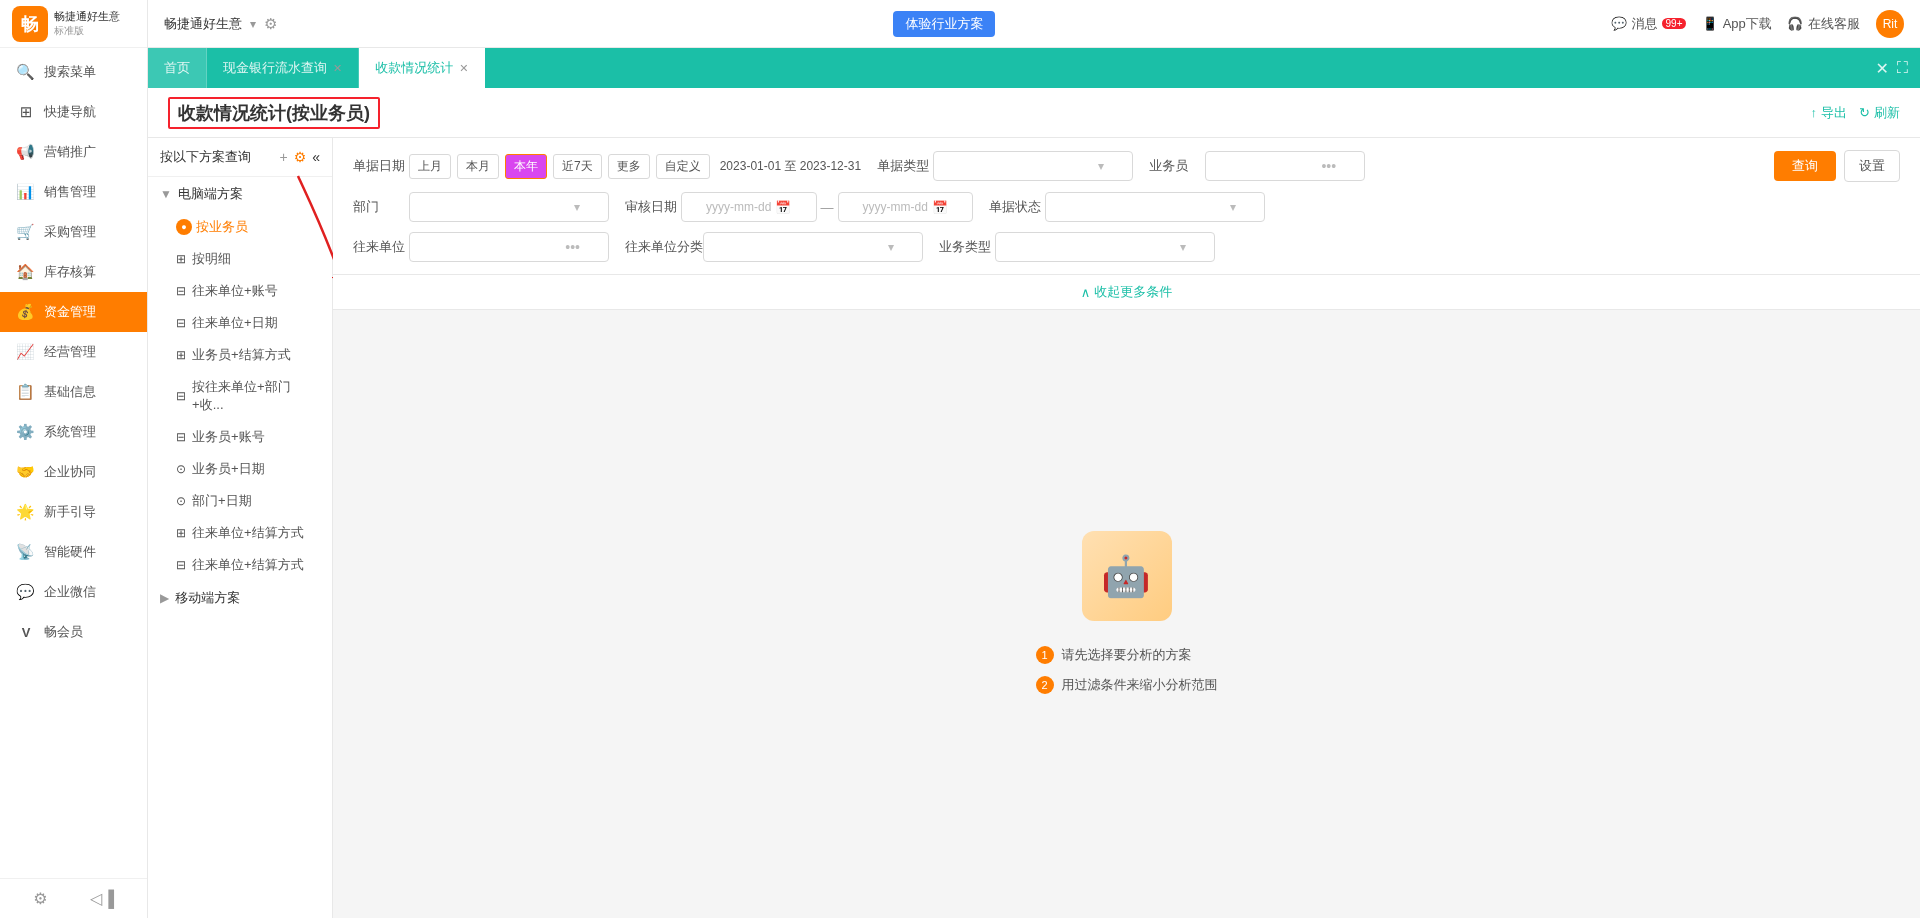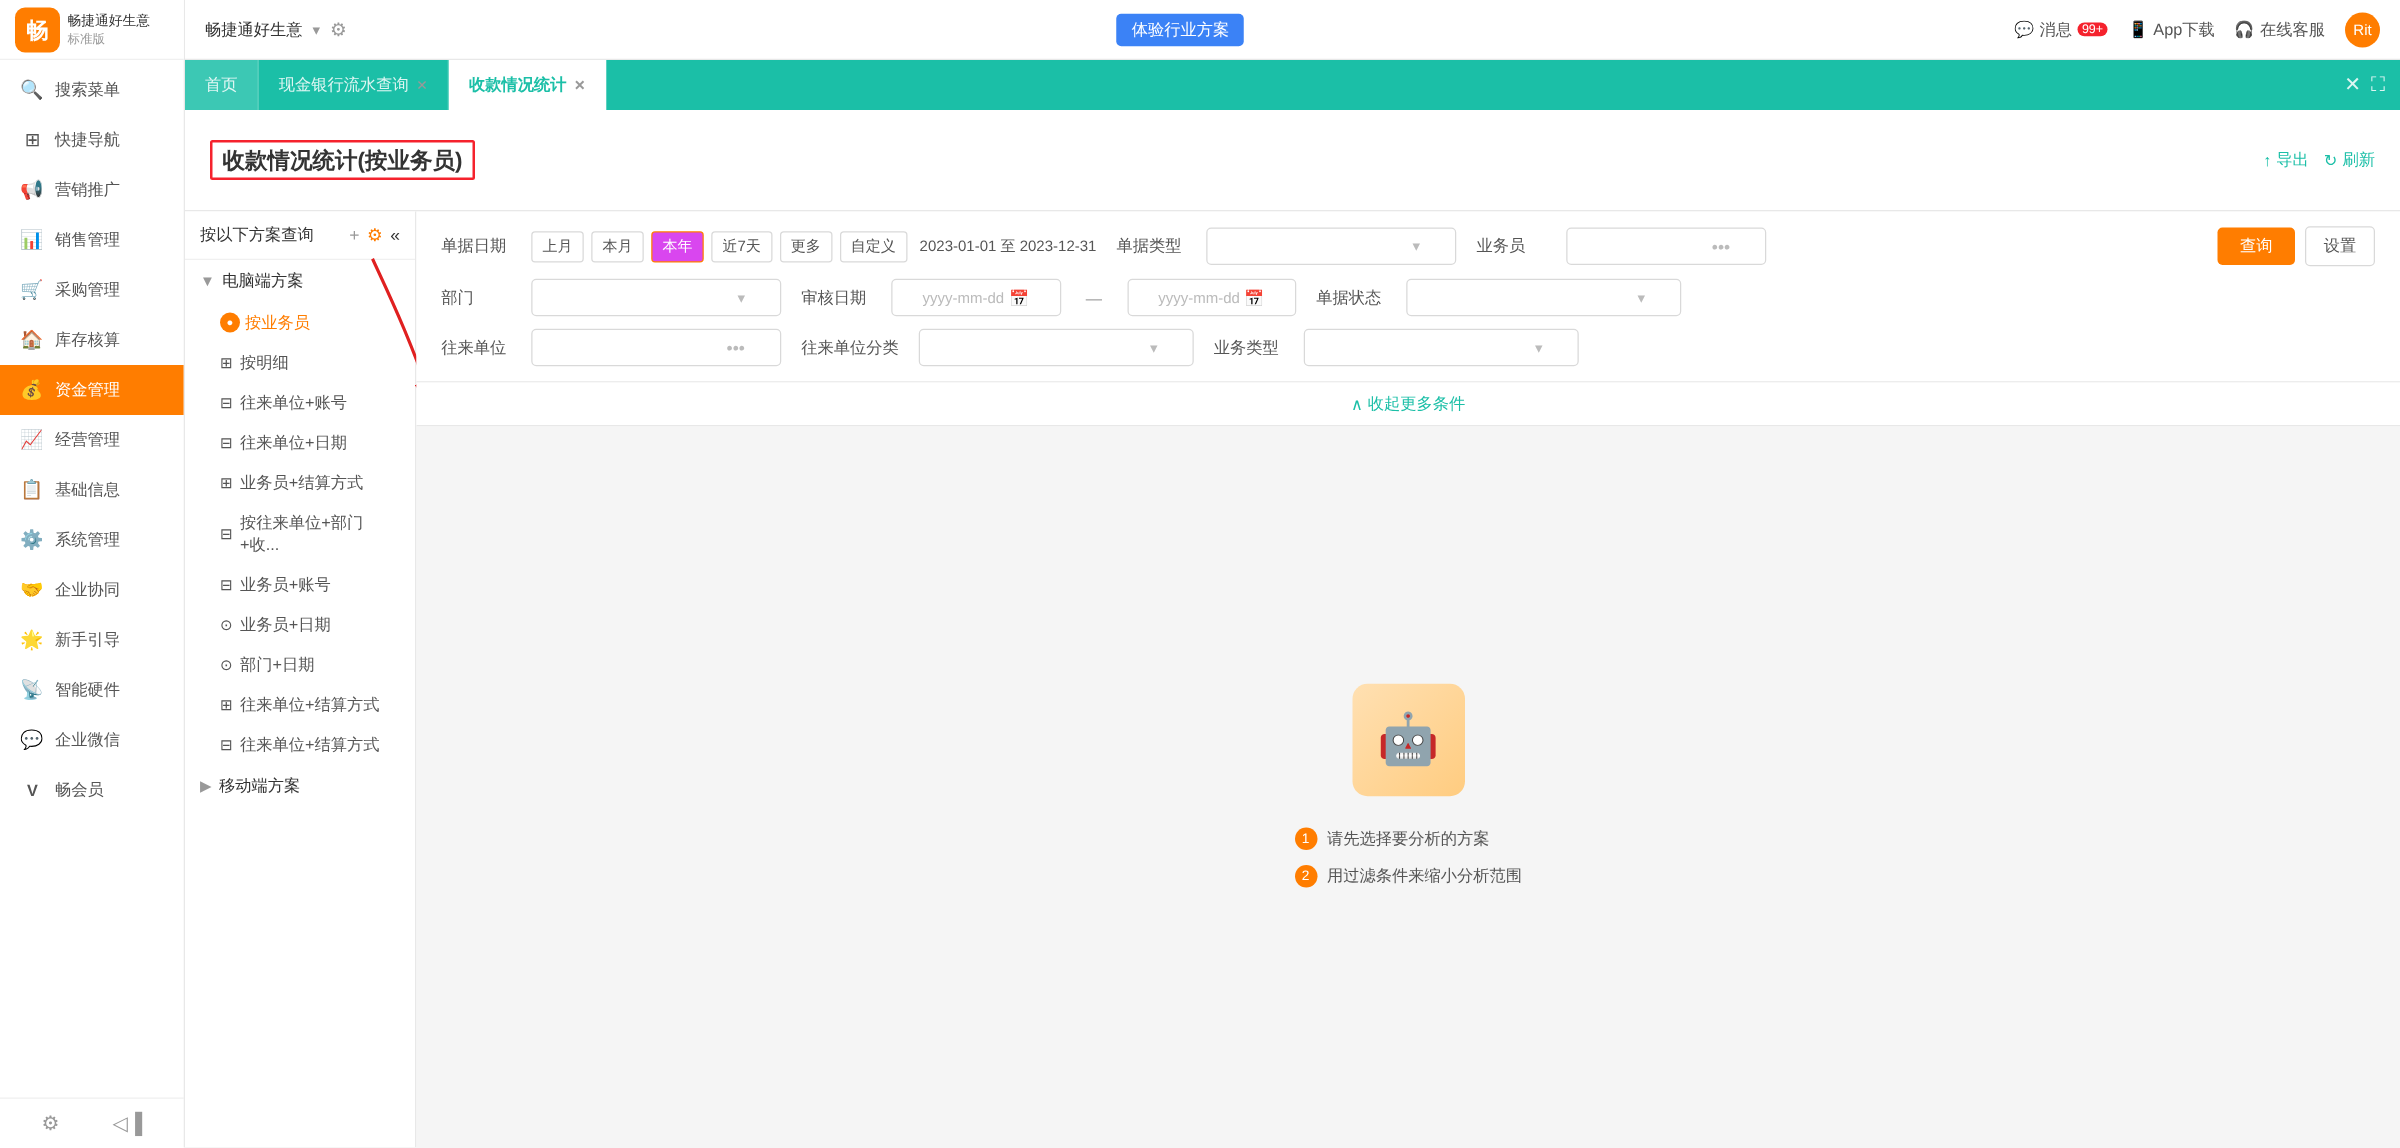--- a/index.html
+++ b/index.html
@@ -69,31 +69,31 @@
     .tabbar {
       height: 40px; background: #1bbfa7; display: flex; align-items: center;
       padding: 0 0 0 0; position: relative;
     }
     .tab {
       display: flex; align-items: center; height: 40px; padding: 0 16px;
       color: rgba(255,255,255,0.85); font-size: 13px; cursor: pointer;
       border-right: 1px solid rgba(255,255,255,0.2);
     }
     .tab.home { background: rgba(255,255,255,0.15); }
-    .tab.active { background: #fff; color: #1bbfa7; font-weight: 700; align-items: center; }
+    .tab.active { background: #fff; color: #1bbfa7; font-weight: 400; align-items: center; }
     .tab-close { margin-left: 6px; font-size: 11px; color: #999; cursor: pointer; }
     .tabbar-actions { margin-left: auto; display: flex; align-items: center; gap: 8px; padding-right: 12px; }
     .tabbar-icon { color: rgba(255,255,255,0.85); font-size: 16px; cursor: pointer; }
 
     
     .page-content { flex: 1; display: flex; flex-direction: column; overflow: hidden; }
 
     
     .page-header {
-      background: #fff; padding: 24px 20px; display: flex; align-items: center;
+      background: #fff; padding: 8px 20px; display: flex; align-items: center;
       justify-content: space-between; border-bottom: 1px solid #e8e8e8;
       min-height: 50px;
     }
     .page-title {
       font-size: 18px; font-weight: 600; color: #333;
       border: 2px solid #f5222d; padding: 2px 8px; border-radius: 2px;
     }
     .page-header-actions { display: flex; align-items: center; gap: 12px; }
     .header-action-btn {
       display: flex; align-items: center; gap: 4px;
@@ -193,21 +193,21 @@
       border-radius: 12px; display: flex; align-items: center; justify-content: center;
       font-size: 40px; color: #ff7d00;
     }
     .empty-tips { color: #555; font-size: 13px; line-height: 2; }
     .empty-step { display: flex; align-items: center; gap: 8px; margin-bottom: 4px; }
     .step-num {
       width: 18px; height: 18px; border-radius: 50%;
       background: #ff7d00; color: #fff; font-size: 11px;
       display: flex; align-items: center; justify-content: center;
     }
-    .filter-col { display: flex; align-items: center; gap: 16px; }
+    .filter-col { display: flex; align-items: center; gap: 0; }
 
     .scheme-item-circle {
       width: 16px; height: 16px; border-radius: 50%;
       background: #ff7d00; display: inline-flex; align-items: center; justify-content: center;
       color: #fff; font-size: 9px; margin-right: 4px;
     }
   </style>
 </head>
 <body>
 

